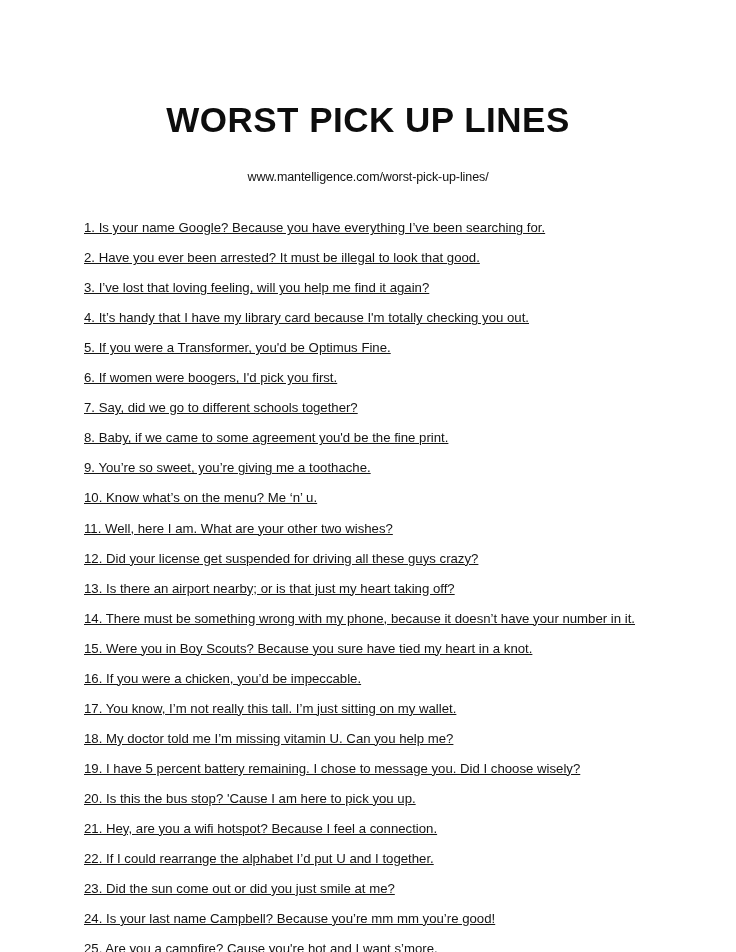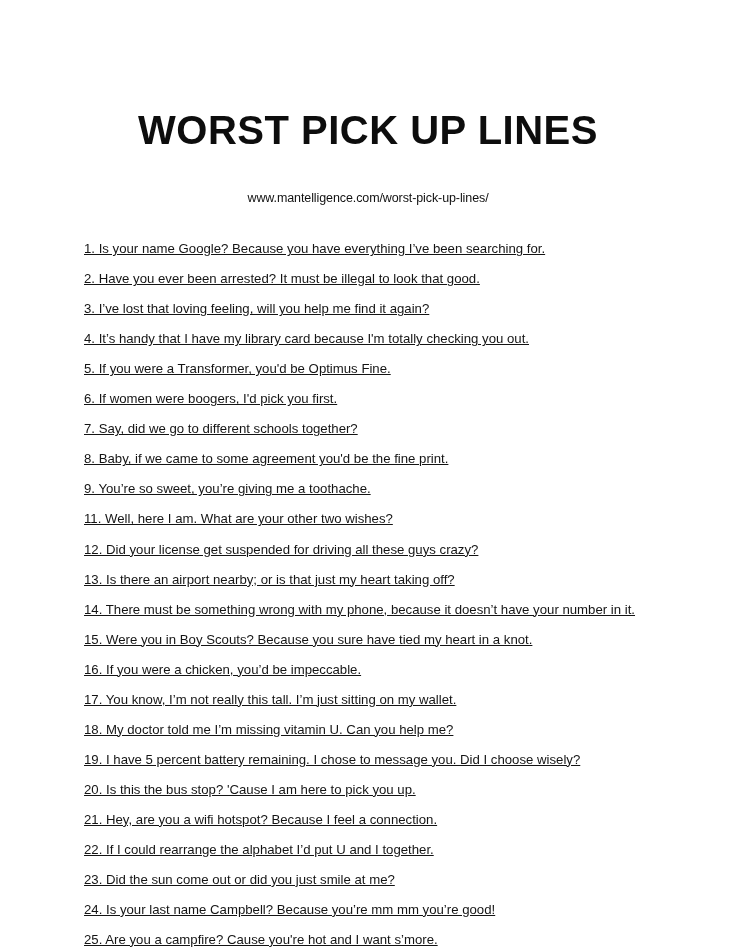--- a/index.html
+++ b/index.html
@@ -16,24 +16,24 @@
   }
   .page {
     width: 736px;
     height: 952px;
     box-sizing: border-box;
     padding: 0;
     position: relative;
   }
   .doc-title {
     text-align: center;
-    font-size: 40px;
+    font-size: 35px;
     font-weight: bold;
     letter-spacing: 0.5px;
-    margin: 16px;
+    margin: 8px;
     padding-top: 92px;
     color: #0d0d0d;
   }
   .doc-url {
     text-align: center;
     font-size: 12.5px;
     font-weight: normal;
     color: #111111;
     margin: 0;
     padding-top: 22px;
@@ -65,20 +65,21 @@
   <ul class="lines">
     <li class="line-item">1. Is your name Google? Because you have everything I’ve been searching for.</li>
     <li class="line-item">2. Have you ever been arrested? It must be illegal to look that good.</li>
     <li class="line-item">3. I’ve lost that loving feeling, will you help me find it again?</li>
     <li class="line-item">4. It’s handy that I have my library card because I'm totally checking you out.</li>
     <li class="line-item">5. If you were a Transformer, you'd be Optimus Fine.</li>
     <li class="line-item">6. If women were boogers, I'd pick you first.</li>
     <li class="line-item">7. Say, did we go to different schools together?</li>
     <li class="line-item">8. Baby, if we came to some agreement you'd be the fine print.</li>
     <li class="line-item">9.  You’re so sweet, you’re giving me a toothache.</li>
+    <li class="line-item">10. Know what’s on the menu? Me ‘n’ u.</li>
     <li class="line-item">11.  Well, here I am. What are your other two wishes?</li>
     <li class="line-item">12. Did your license get suspended for driving all these guys crazy?</li>
     <li class="line-item">13. Is there an airport nearby; or is that just my heart taking off?</li>
     <li class="line-item">14. There must be something wrong with my phone, because it doesn’t have your number in it.</li>
     <li class="line-item">15.  Were you in Boy Scouts? Because you sure have tied my heart in a knot.</li>
     <li class="line-item">16.  If you were a chicken, you’d be impeccable.</li>
     <li class="line-item">17. You know, I’m not really this tall. I’m just sitting on my wallet.</li>
     <li class="line-item">18. My doctor told me I’m missing vitamin U. Can you help me?</li>
     <li class="line-item">19. I have 5 percent battery remaining. I chose to message you. Did I choose wisely?</li>
     <li class="line-item">20. Is this the bus stop? 'Cause I am here to pick you up.</li>

